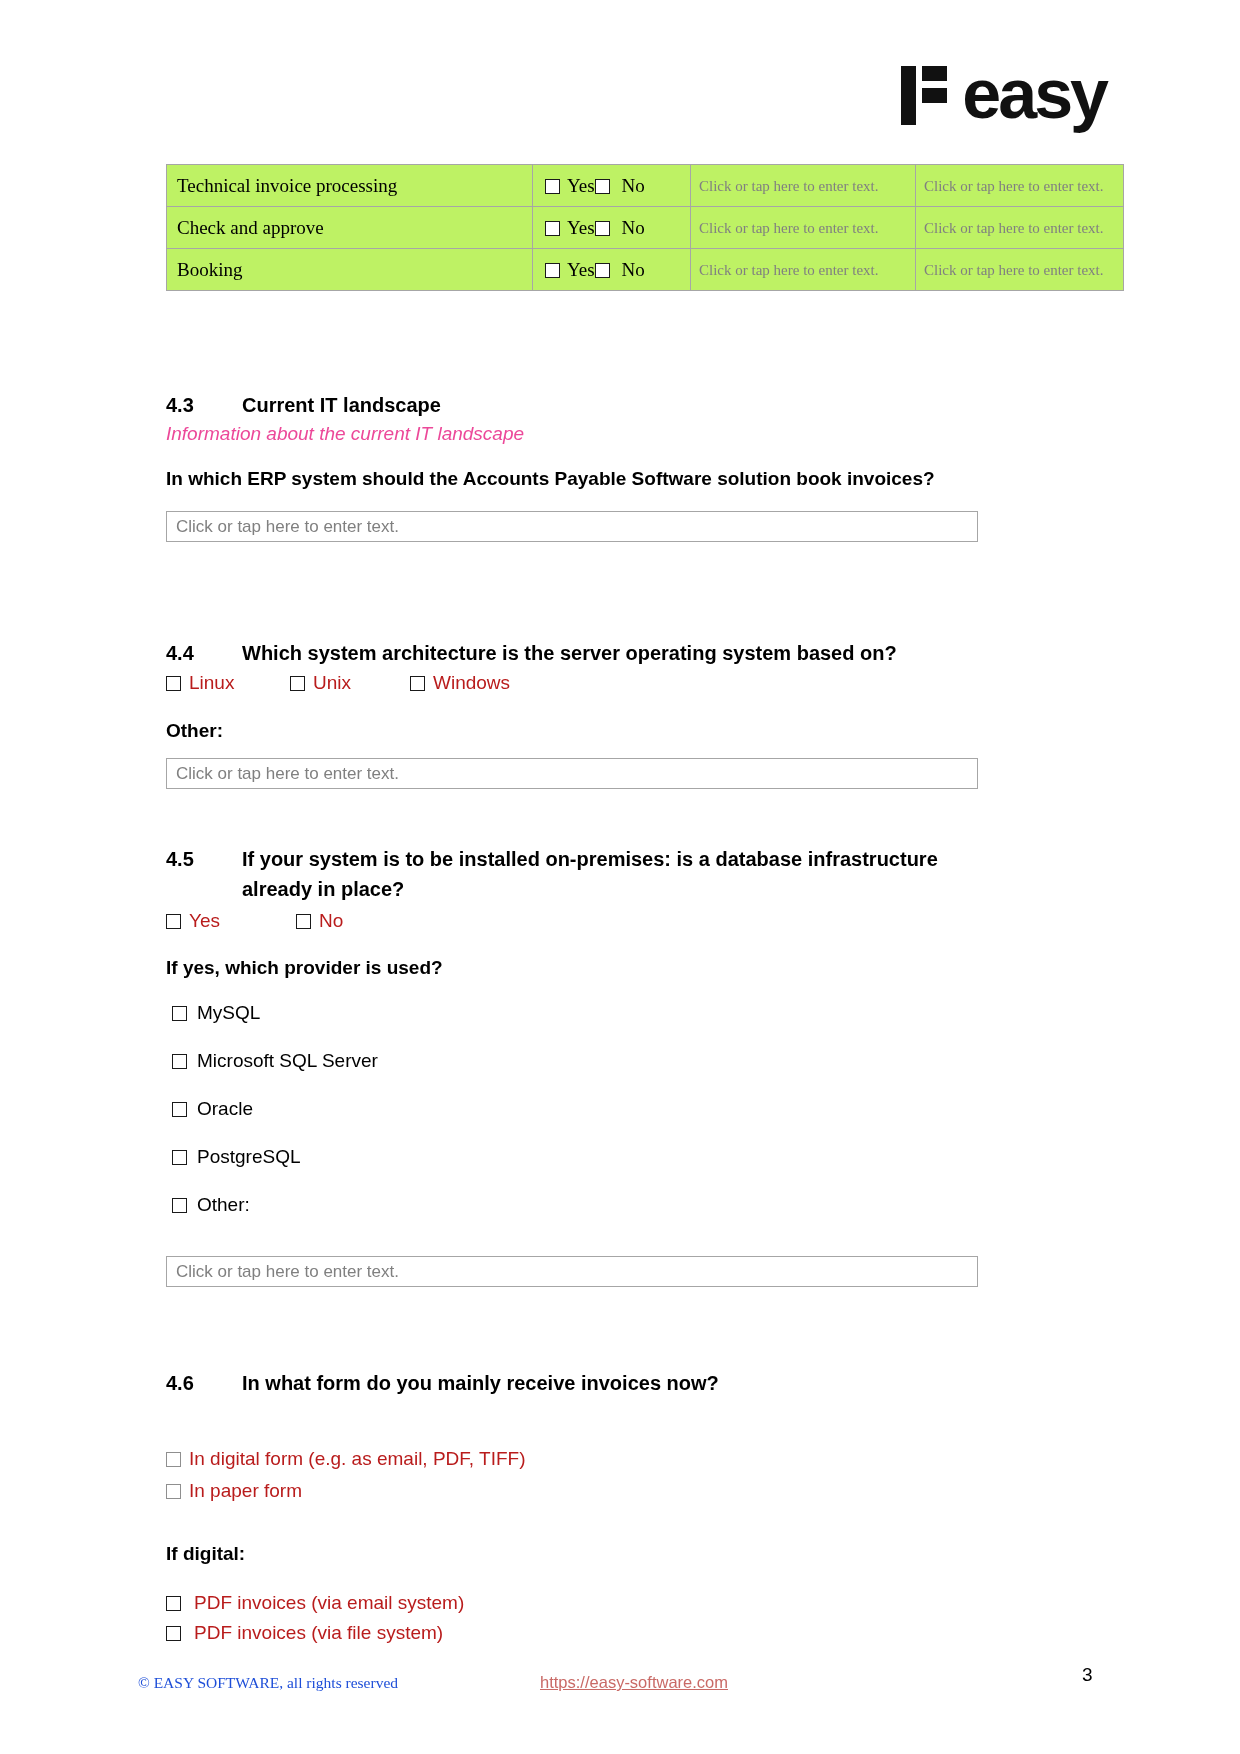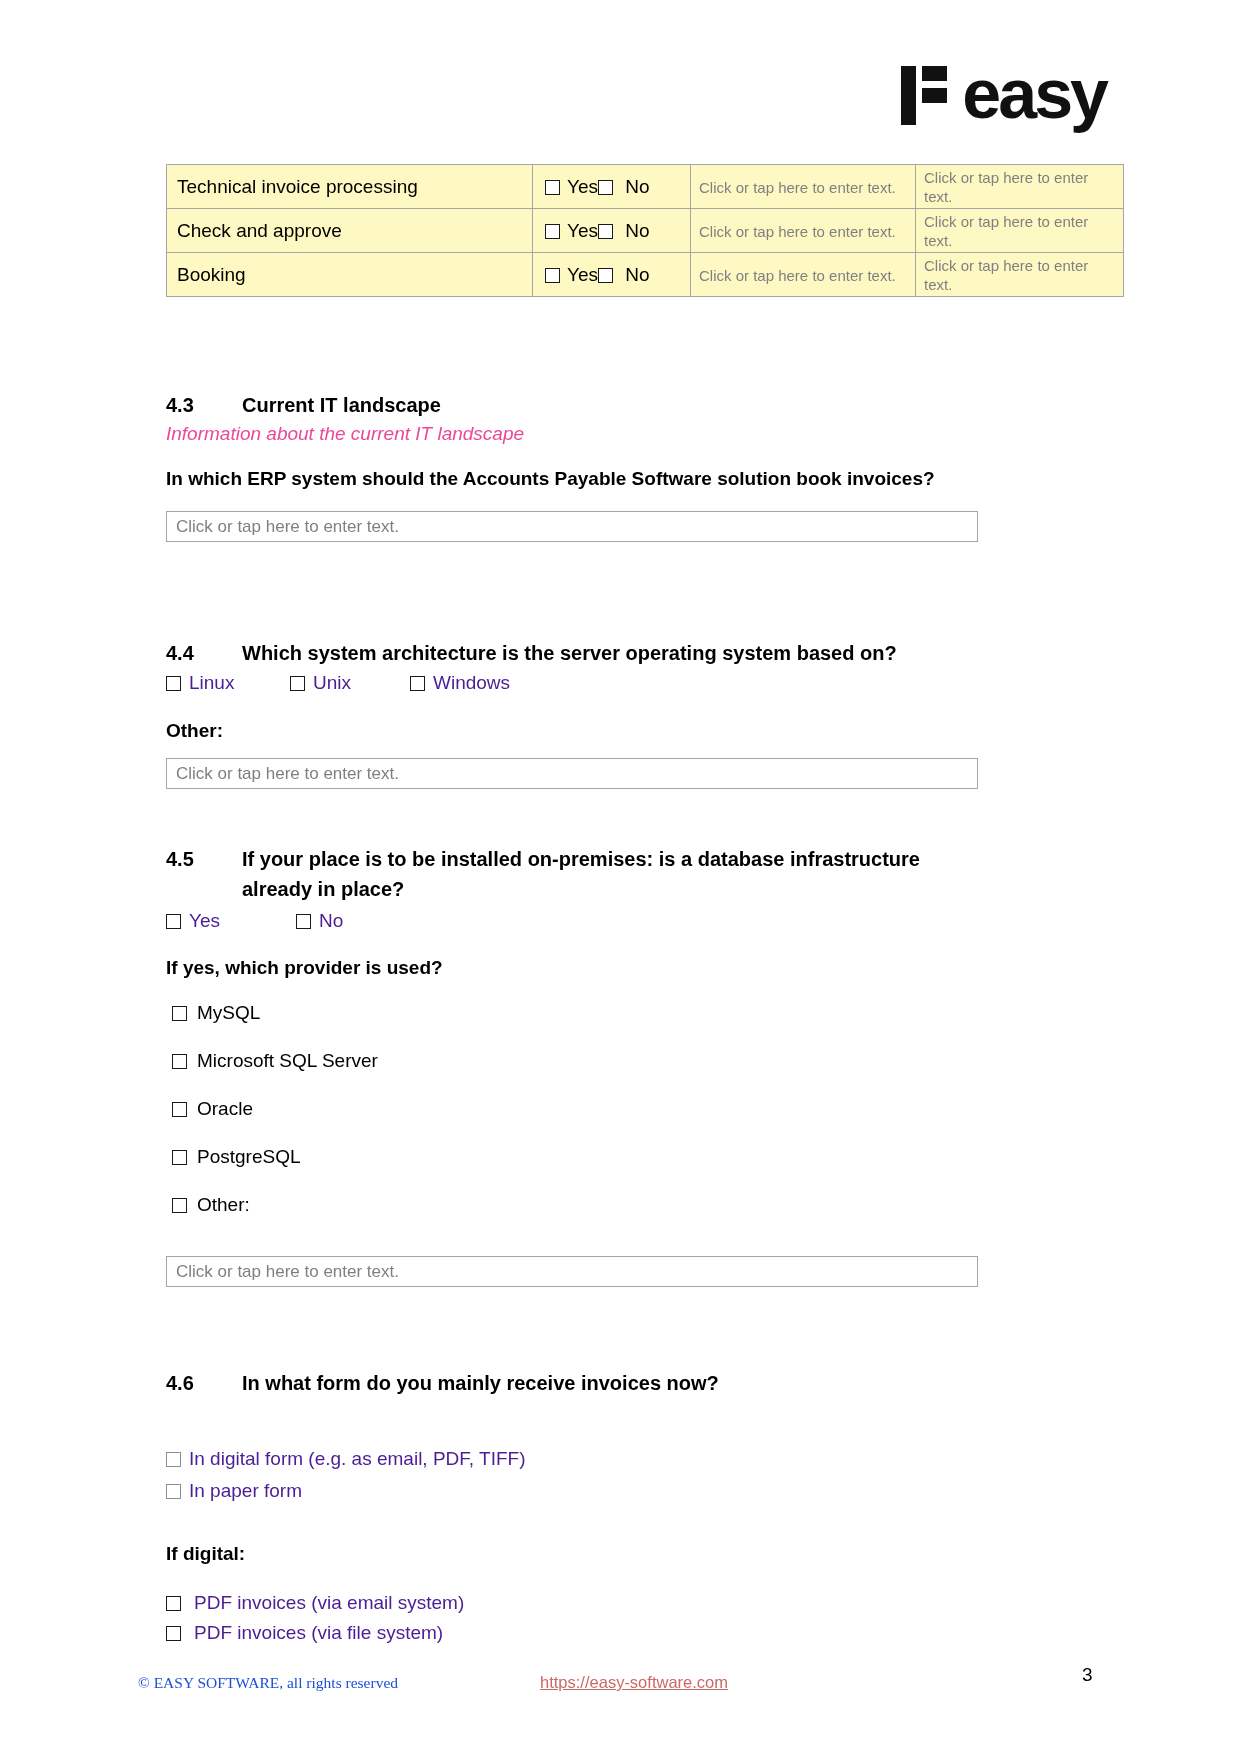--- a/index.html
+++ b/index.html
@@ -13,21 +13,21 @@
   
   .logo { position:absolute; top:50px; right:134px; display:flex; align-items:flex-start; gap:15px; }
   .logo-icon { position:relative; width:46px; height:59px; display:inline-block; }
   .logo-icon .stem { position:absolute; left:0; top:0; width:15px; height:59px; background:#111; }
   .logo-icon .bar1 { position:absolute; left:21px; top:0; width:25px; height:15px; background:#111; }
   .logo-icon .bar2 { position:absolute; left:21px; top:22px; width:25px; height:15px; background:#111; }
   .logo-text { font-size:70px; line-height:56px; font-weight:800; letter-spacing:-3px; color:#111; }
 
   
   table.grid { position:absolute; left:166px; top:148px; width:957px; border-collapse:collapse; table-layout:fixed; }
-  table.grid td { border:1px solid #a6a6a6; height:42px; vertical-align:middle; background:#fef9c3; }
+  table.grid td { border:1px solid #a6a6a6; height:42px; vertical-align:middle; background:#bef264;font-family:Liberation Serif, serif; }
   td.c-label { width:366px; font-size:19px; padding-left:10px; color:#000; }
   td.c-yn   { width:158px; font-size:19px; padding-left:12px; white-space:nowrap; }
   td.c-ph   { width:225px; font-size:15px; line-height:19px; color:#808080; padding:3px 8px 2px 8px; vertical-align:top; }
   td.c-ph2  { width:208px; }
 
   .cb { display:inline-block; width:15px; height:15px; border:1.6px solid #1a1a1a; background:#fff; vertical-align:-2px; }
   .cb.gray { border-color:#8f8f8f; }
   .c-yn .cb { margin-right:7px; }
 
   
@@ -38,21 +38,21 @@
   .subtitle { font-size:19px; font-style:italic; color:#ec4899; }
   .body-text { font-size:19px; color:#000;font-weight:bold; }
 
   input.text-input {
     position:absolute; left:166px; width:812px; height:31px;
     border:1px solid #a6a6a6; background:#fff; outline:none;
     font-family:"Liberation Sans", sans-serif; font-size:17px; color:#444; padding:0 0 0 9px;
   }
   input.text-input::placeholder { color:#808080; opacity:1; }
 
-  .opt { font-size:19px; color:#4c1d95; white-space:nowrap; }
+  .opt { font-size:19px; color:#b91c1c; white-space:nowrap; }
   .opt .cb { margin-right:8px; }
   .opt-row { display:flex; }
   .opt-row .opt { min-width:124px; margin-right:0; }
   .opt-row .opt + .opt { min-width:120px; }
   .opt-row .opt:last-child { min-width:0; }
 
   .yn-row .opt { min-width:130px; }
 
   .provider { position:absolute; left:172px; font-size:19px; white-space:nowrap; }
   .provider .cb { margin-right:10px; }
@@ -115,21 +115,21 @@
   </div>
   <div class="abs opt-row" style="top:656px">
     <span class="opt"><span class="cb"></span><span>Linux</span></span>
     <span class="opt"><span class="cb"></span><span>Unix</span></span>
     <span class="opt"><span class="cb"></span><span>Windows</span></span>
   </div>
   <div class="abs body-text" style="top:704px">Other:</div>
   <input class="text-input" style="top: 742px;" type="text" placeholder="Click or tap here to enter text.">
 
   <div class="abs heading" style="top:828px">
-    <span class="h-num">4.5</span><span class="h-title"><span>If your place is to be installed on-premises: is a database infrastructure</span><br><span>already in place?</span></span>
+    <span class="h-num">4.5</span><span class="h-title"><span>If your system is to be installed on-premises: is a database infrastructure</span><br><span>already in place?</span></span>
   </div>
   <div class="abs opt-row yn-row" style="top:894px">
     <span class="opt"><span class="cb"></span><span>Yes</span></span>
     <span class="opt"><span class="cb"></span><span>No</span></span>
   </div>
   <div class="abs body-text" style="top:941px">If yes, which provider is used?</div>
 
   <div class="provider" style="top:986px"><span class="cb"></span><span>MySQL</span></div>
   <div class="provider" style="top:1034px"><span class="cb"></span><span>Microsoft SQL Server</span></div>
   <div class="provider" style="top:1082px"><span class="cb"></span><span>Oracle</span></div>

